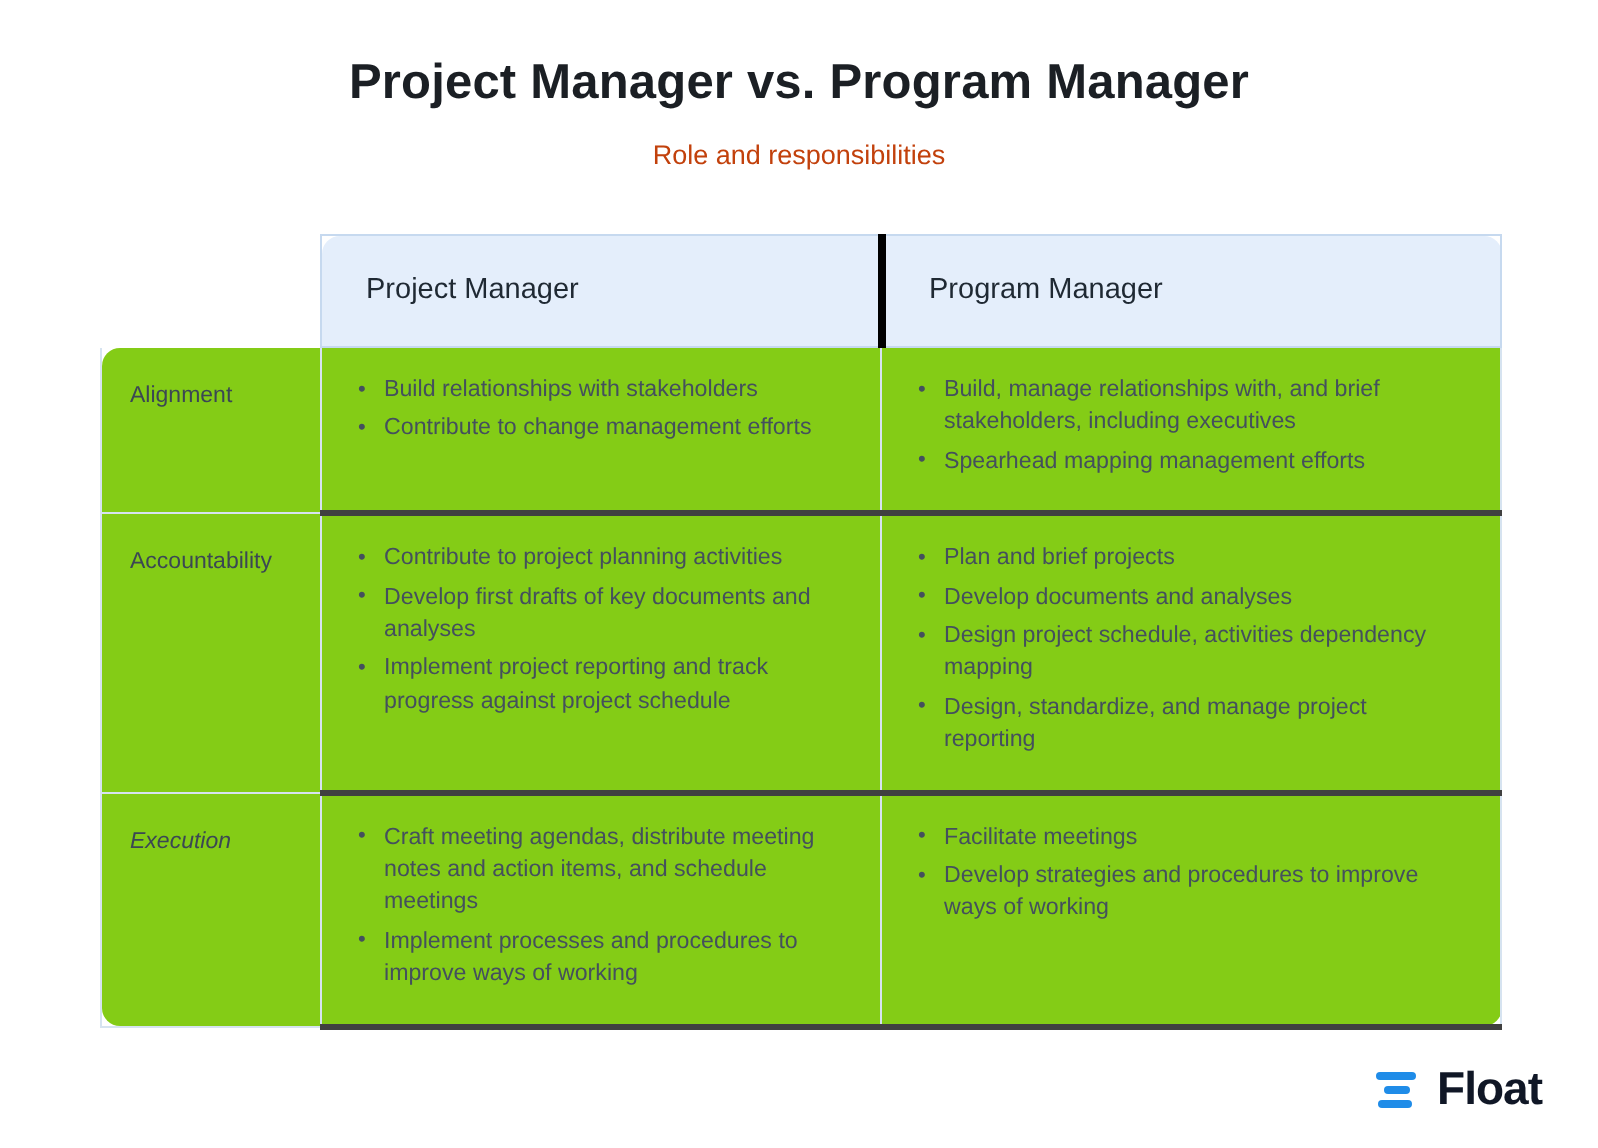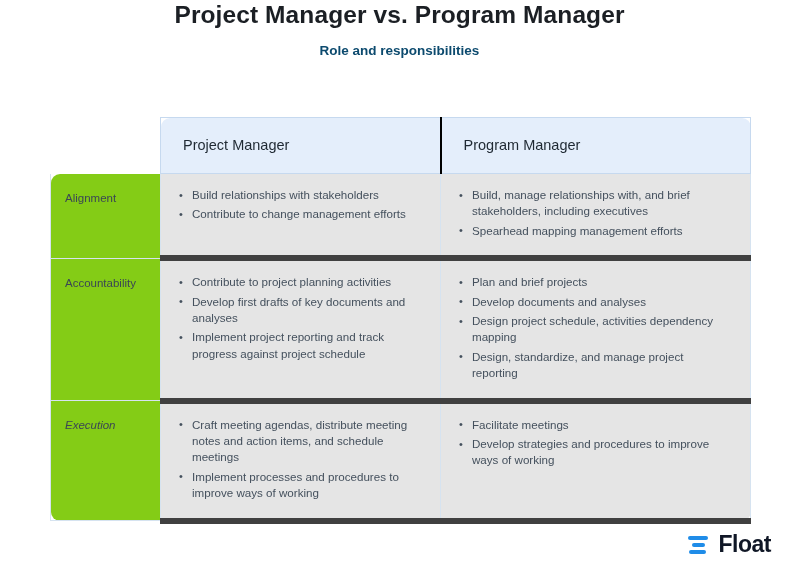--- a/index.html
+++ b/index.html
@@ -19,33 +19,34 @@
   .page {
     position: relative;
     width: 799px;
     height: 574px;
     box-sizing: border-box;
   }
 
   
   .heading {
     text-align: center;
+    padding-top: 27px;
   }
   .title {
     font-size: 24.5px;
     font-weight: 600;
     letter-spacing: 0.1px;
     color: #1b1f24;
     margin: 0;
     line-height: 1.25;
   }
   .subtitle {
     font-size: 13.5px;
-    font-weight: 700;
-    color: #0c4a6e;
+    font-weight: 400;
+    color: #c2410c;
     margin: 11px 0 0 0;
     line-height: 1.3;
   }
 
   
   .table-wrap {
     position: absolute;
     left: 50px;
     top: 117px;
     width: 700px;
@@ -79,43 +80,43 @@
     color: #1f2933;
     text-align: left;
     height: 55px;
     padding: 0 0 0 22px !important;
     box-sizing: border-box;
     line-height: 55px;
   }
   .hdr-cell.first {
     border-left: 1px solid #c6d9ef;
     border-top-left-radius: 9px;
-    border-right: 2px solid #000000;
+    border-right: 4px solid #000000;
   }
   .hdr-cell.last {
     border-right: 1px solid #c6d9ef;
     border-top-right-radius: 9px;
     margin-left: 26px;
   }
 
   
   .lbl-cell {
     border-left: 1px solid #d6e3f0;
     border-right: 1px solid #d6e3f0;
     border-bottom: 1px solid #d6e3f0;
     background: #84cc16;
     font-size: 11.5px;
     color: #3b4754;
     padding: 18px 8px 18px 14px !important;
     box-sizing: border-box;
   }
   .body-cell {
     border-right: 1px solid #d6e3f0;
-    border-bottom: 6px solid #404040;
-    background: #e5e5e5;
+    border-bottom: 3px solid #404040;
+    background: #84cc16;
     padding: 13px 20px 16px 18px !important;
     box-sizing: border-box;
   }
 
   tr.row-first .lbl-cell { border-top-left-radius: 9px; }
   tr.row-last  .lbl-cell { border-bottom-left-radius: 9px; font-style: italic; }
   tr.row-last  .body-cell.last { border-bottom-right-radius: 9px; }
 
   ul.bullets {
     margin: 0;

